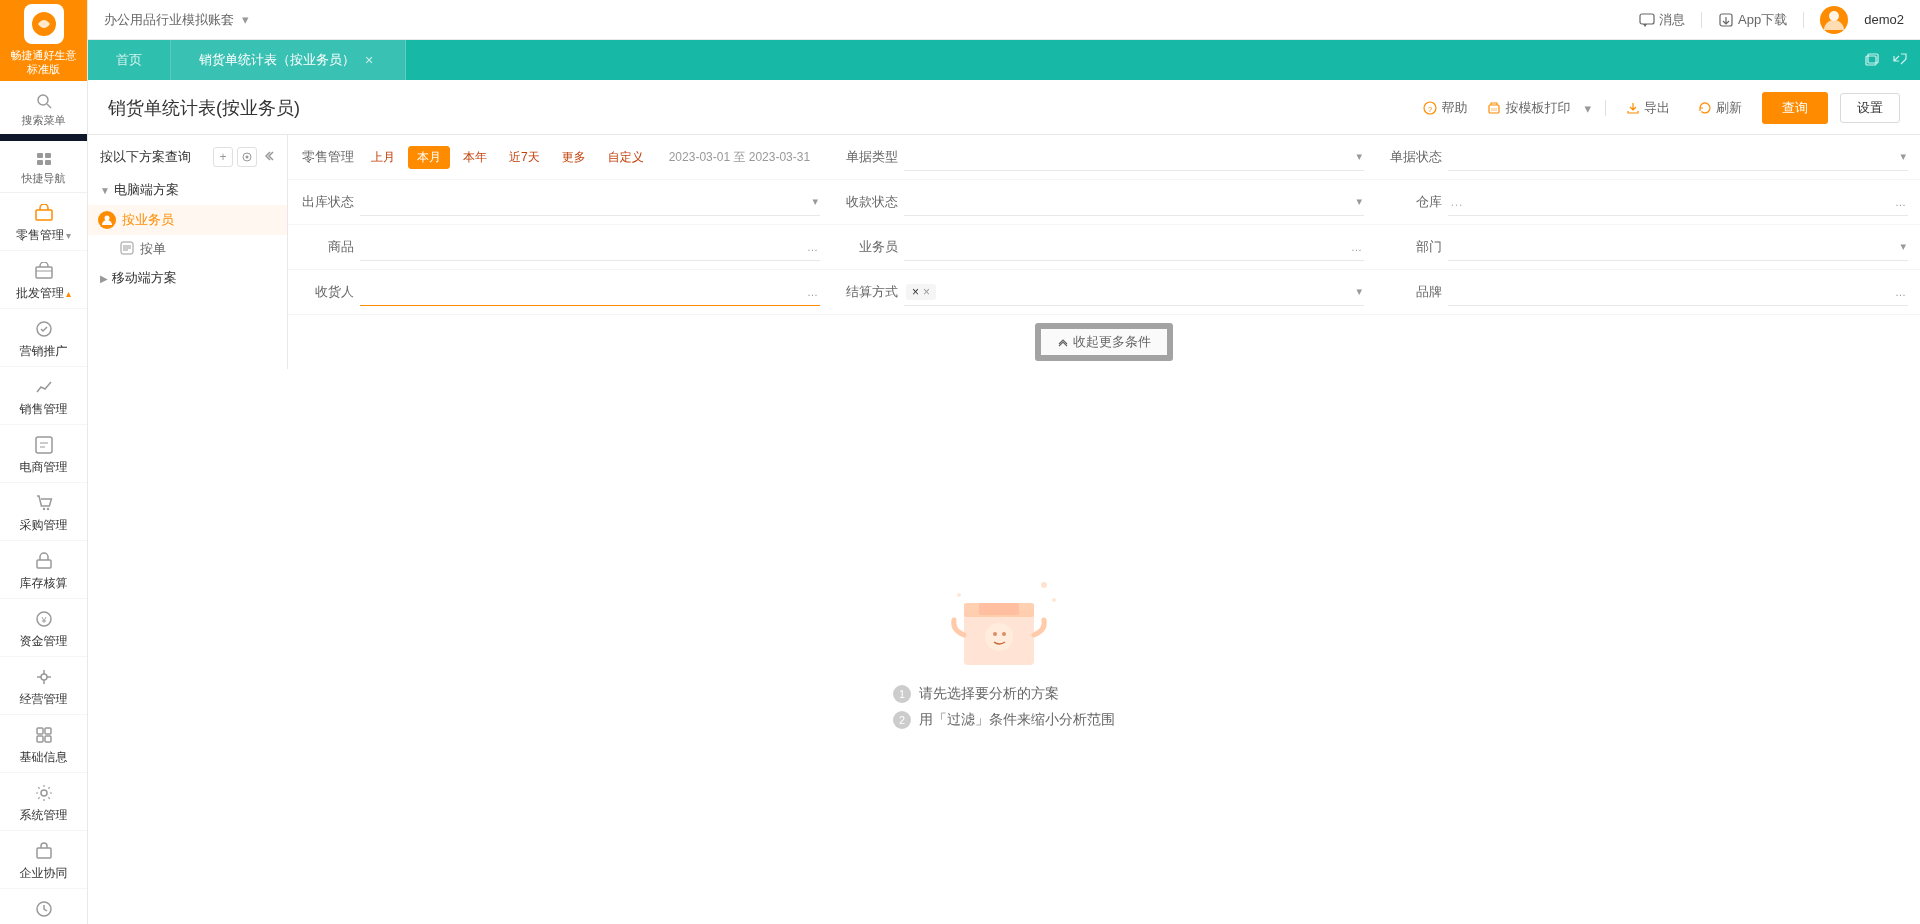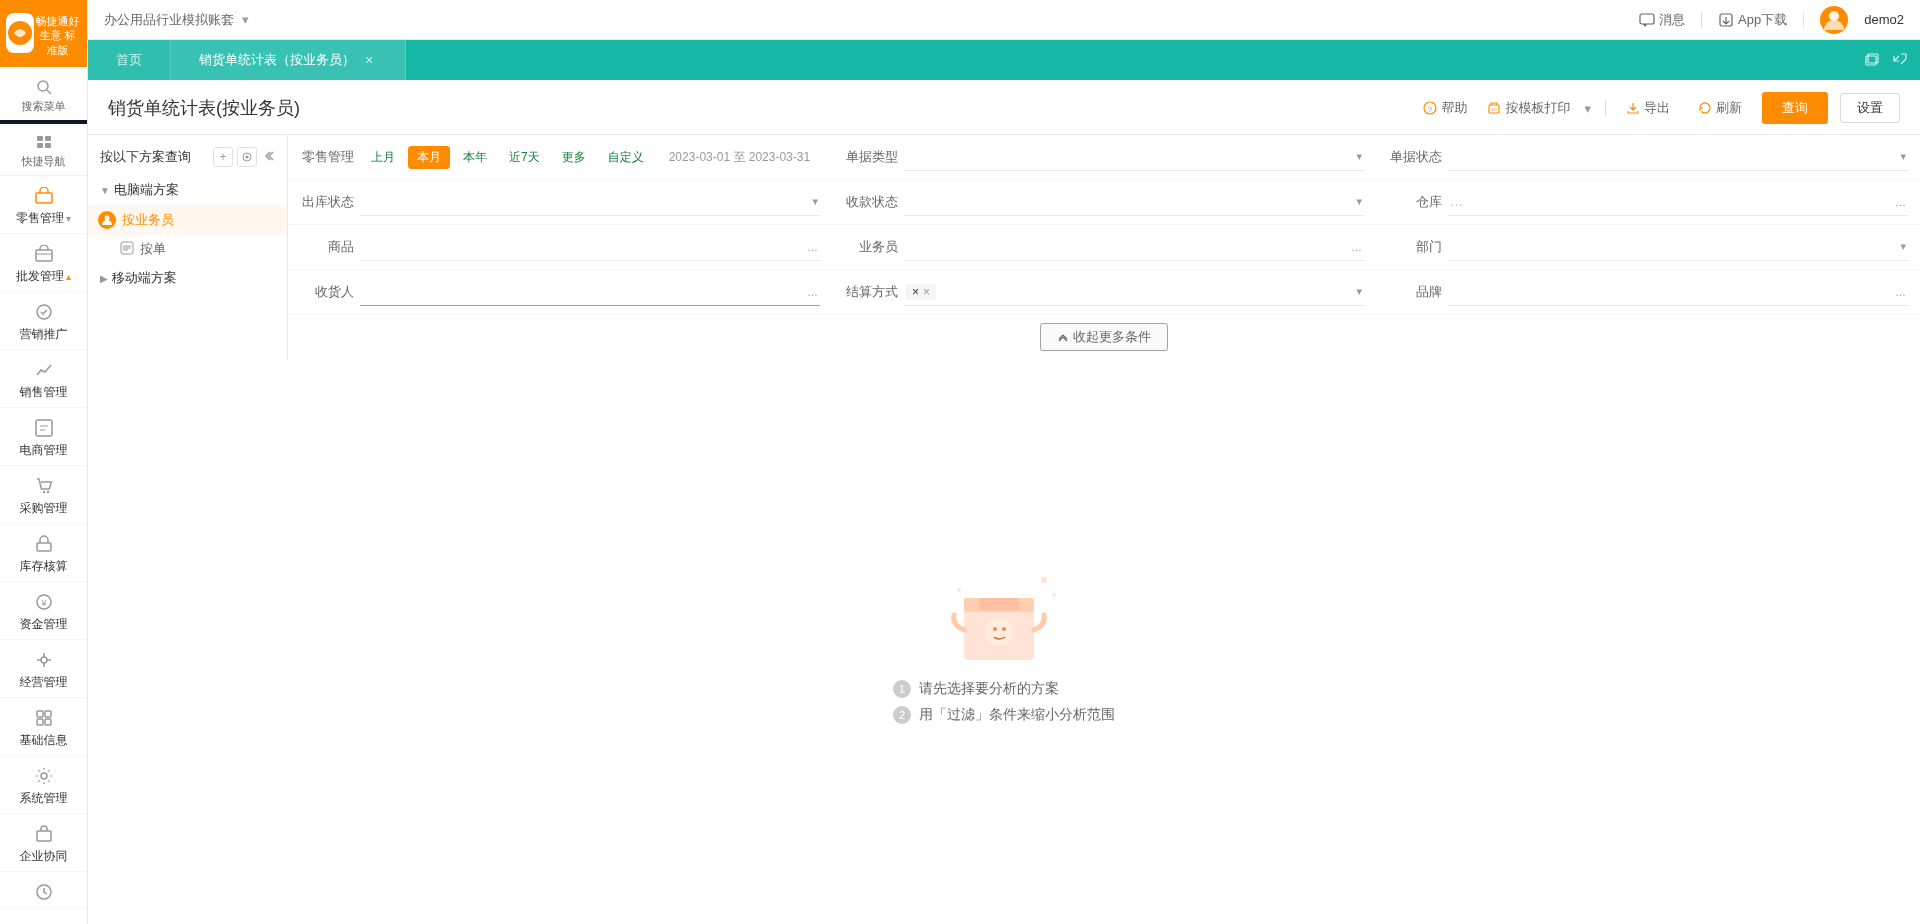--- a/index.html
+++ b/index.html
@@ -1,24 +1,24 @@
 <!DOCTYPE html>
 <html><head>
   <meta charset="utf-8">
   <style>
     * { box-sizing: border-box; margin: 0; padding: 0; }
     body { font-family: -apple-system, BlinkMacSystemFont, "Segoe UI", "PingFang SC", "Microsoft YaHei", sans-serif; font-size: 13px; background: #f0f2f5; color: #333; display: flex; height: 924px; overflow: hidden; }
 
     
     .sidebar { width: 88px; background: #fff; display: flex; flex-direction: column; align-items: center; border-right: 1px solid #e8e8e8; flex-shrink: 0; overflow-y: auto; }
-    .sidebar-logo { width: 100%; padding: 10px 6px; background: #ff8c00; display: flex; flex-direction: row; align-items: center; cursor: pointer; }
+    .sidebar-logo { width: 100%; padding: 4px 6px; background: #ff8c00; display: flex; flex-direction: column; align-items: center; cursor: pointer; }
     .logo-icon { width: 40px; height: 40px; background: #fff; border-radius: 8px; display: flex; align-items: center; justify-content: center; }
     .logo-icon svg { width: 28px; height: 28px; }
     .logo-text { color: #fff; font-size: 11px; margin-top: 4px; text-align: center; line-height: 1.3; }
-    .sidebar-search { width: 100%; padding: 8px 6px; border-bottom: 4px solid #0f172a; display: flex; flex-direction: column; align-items: center; cursor: pointer; }
+    .sidebar-search { width: 100%; padding: 8px 6px; border-bottom: 7px solid #0f172a; display: flex; flex-direction: column; align-items: center; cursor: pointer; }
     .sidebar-search span { font-size: 11px; color: #666; margin-top: 2px; }
     .sidebar-nav { width: 100%; padding: 4px 0; border-bottom: 1px solid #f0f0f0; display: flex; flex-direction: column; align-items: center; cursor: pointer; }
     .sidebar-nav span { font-size: 11px; color: #666; margin-top: 2px; }
     .sidebar-item { width: 100%; padding: 10px 4px 6px; display: flex; flex-direction: column; align-items: center; cursor: pointer; border-bottom: 1px solid #f5f5f5; }
     .sidebar-item .item-label { font-size: 12px; color: #333; margin-top: 4px; text-align: center; }
     .sidebar-item .item-label.with-arrow { display: flex; align-items: center; gap: 2px; }
     .sidebar-icon { width: 20px; height: 20px; display: flex; align-items: center; justify-content: center; color: #ff8c00; font-size: 16px; }
 
     
     .main { flex: 1; display: flex; flex-direction: column; overflow: hidden; }
@@ -63,31 +63,31 @@
     .scheme-group-title { display: flex; align-items: center; gap: 4px; padding: 6px 12px; cursor: pointer; font-size: 13px; color: #333; }
     .scheme-group-arrow { color: #999; font-size: 10px; }
     .scheme-group-label { font-size: 13px; }
     .scheme-item { display: flex; align-items: center; gap: 6px; padding: 6px 12px 6px 10px; cursor: pointer; font-size: 13px; color: #333; }
     .scheme-item.active { color: #ff8c00; background: #fff7f0; }
     .scheme-item-icon { width: 18px; height: 18px; border-radius: 50%; background: #ff8c00; display: flex; align-items: center; justify-content: center; }
     .scheme-item-icon svg { width: 12px; height: 12px; fill: #fff; }
     .scheme-sub-item { display: flex; align-items: center; gap: 6px; padding: 5px 12px 5px 32px; cursor: pointer; font-size: 13px; color: #666; }
     .scheme-sub-icon { color: #999; font-size: 12px; }
     .filter-date-btns { display: flex; align-items: center; gap: 4px; margin-right: 8px; }
-    .date-btn { padding: 2px 8px; border-radius: 3px; font-size: 12px; cursor: pointer; color: #15803d; border: 1px solid transparent; }
+    .date-btn { padding: 2px 8px; border-radius: 3px; font-size: 12px; cursor: pointer; color: #c2410c; border: 1px solid transparent; }
     .date-btn.active { background: #ff8c00; color: #fff; border-color: #ff8c00; }
     .filter-date-range { font-size: 12px; color: #999; margin-left: 4px; }
     .filter-dropdown-icon { color: #999; font-size: 11px; margin-left: auto; }
     .filter-more-icon { color: #999; font-size: 11px; margin-left: auto; }
     .filter-clear-tag { display: inline-flex; align-items: center; background: #f5f5f5; border-radius: 3px; padding: 1px 6px; font-size: 12px; gap: 4px; }
     .filter-clear-tag .close { cursor: pointer; color: #999; }
 
     
     .collapse-row { display: flex; justify-content: center; padding: 8px 0; }
-    .collapse-btn { display: flex; align-items: center; gap: 4px; cursor: pointer; color: #666; font-size: 13px; padding: 4px 16px; border: 1px solid #a3a3a3; border-radius: 3px; background: #fafafa; }
+    .collapse-btn { display: flex; align-items: center; gap: 4px; cursor: pointer; color: #666; font-size: 13px; padding: 4px 16px; border: 6px solid #a3a3a3; border-radius: 3px; background: #fafafa; }
     .query-btn { background: #ff8c00; color: #fff; border: none; padding: 7px 20px; border-radius: 3px; cursor: pointer; font-size: 13px; }
     .settings-btn { background: #fff; color: #333; border: 1px solid #d9d9d9; padding: 5px 16px; border-radius: 3px; cursor: pointer; font-size: 13px; }
 
     
     .empty-state { flex: 1; display: flex; flex-direction: column; align-items: center; justify-content: center; background: #fff; margin: 0; padding: 60px 0; }
     .empty-icon { width: 120px; height: 100px; position: relative; margin-bottom: 20px; }
     .empty-text { display: flex; flex-direction: column; gap: 8px; }
     .empty-step { display: flex; align-items: center; gap: 8px; font-size: 14px; color: #666; }
     .step-num { width: 18px; height: 18px; border-radius: 50%; background: #ccc; color: #fff; font-size: 11px; display: flex; align-items: center; justify-content: center; flex-shrink: 0; }
 

